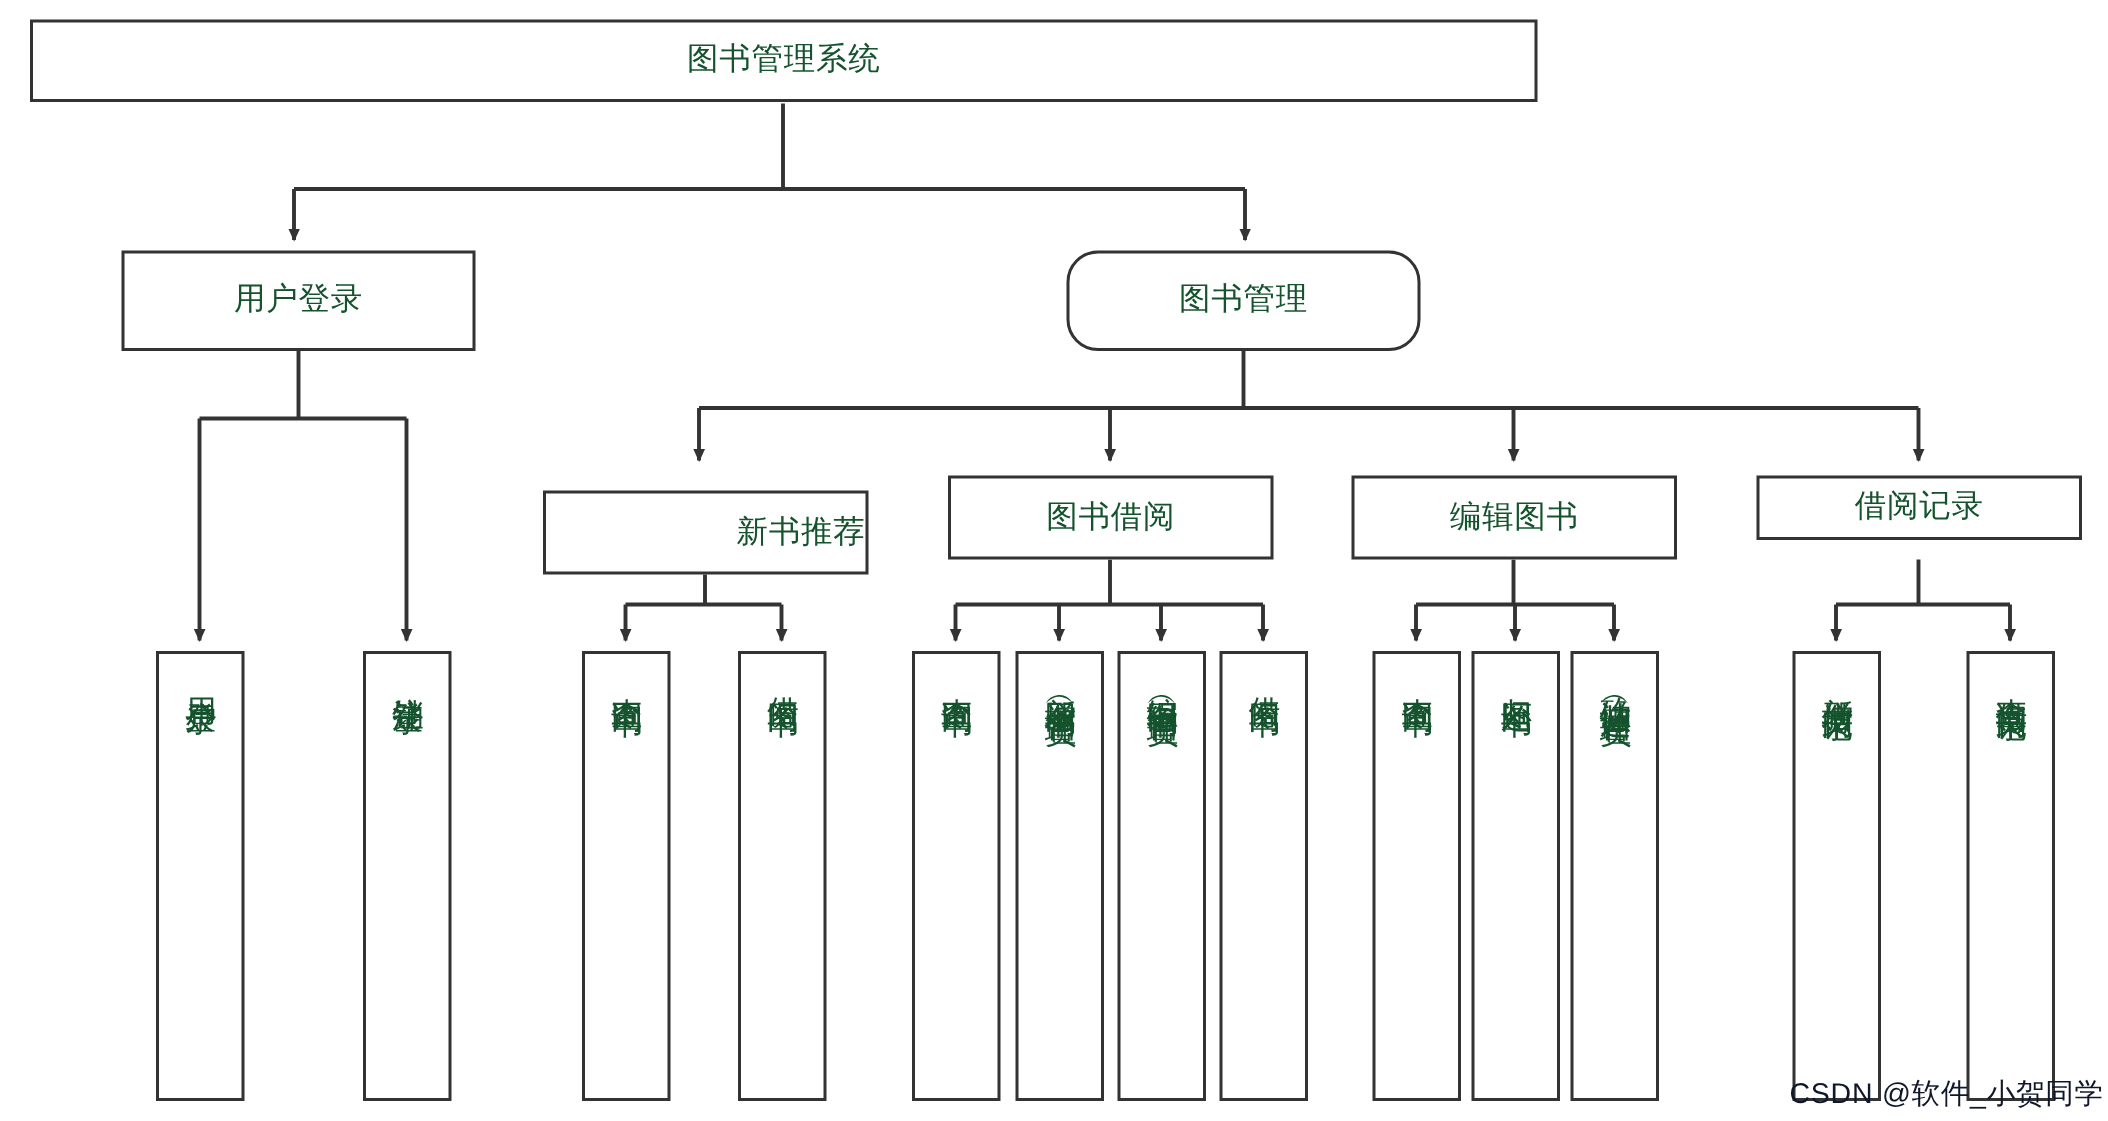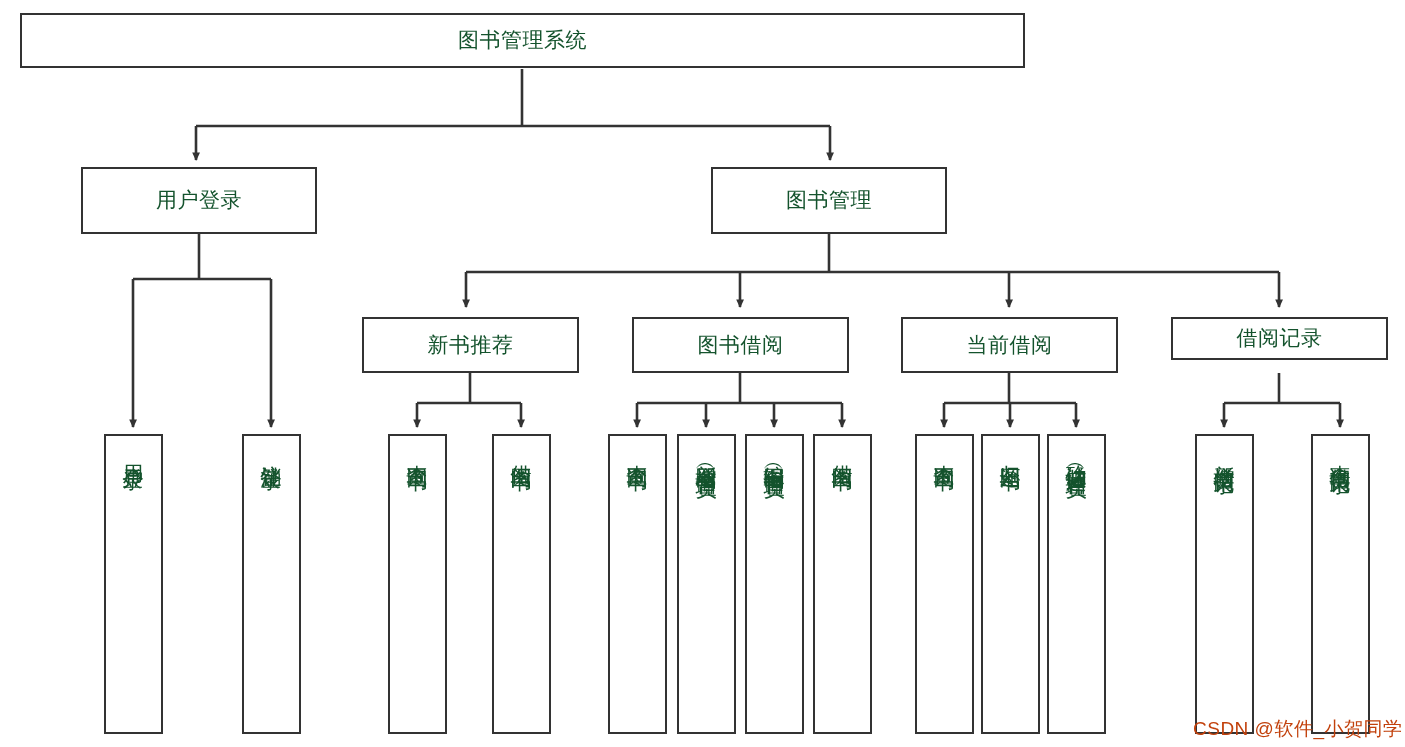--- a/index.html
+++ b/index.html
@@ -53,21 +53,21 @@
   }
   .node.vertical .node-label {
     writing-mode: vertical-rl;
     text-orientation: upright;
     font-size: 21px;
     letter-spacing: 2px;
     line-height: 1;
   }
   .watermark {
     position: absolute;
-    color: #c2410c;
+    color: #0f172a;
     font-size: 19px;
     letter-spacing: 0.5px;
     white-space: nowrap;
     user-select: none;
   }
 </style>
 </head>
 <body>
 
 <div id="diagram-root">
@@ -123,34 +123,34 @@
   </svg>
 
   <div class="node horizontal" style="left:20px; top:13px; width:1005px; height:55px;">
     <span class="node-label">图书管理系统</span>
   </div>
 
   <div class="node horizontal" style="left:81px; top:167px; width:236px; height:67px;">
     <span class="node-label">用户登录</span>
   </div>
 
-  <div class="node horizontal" style="left:711px; top:167px; width:236px; height:67px;">
+  <div class="node horizontal" style="left:711px; top:167px; width:236px; height:67px;border-radius:21px;">
     <span class="node-label">图书管理</span>
   </div>
 
-  <div class="node horizontal" style="left:362px; top:317px; width:217px; height:56px;">
+  <div class="node horizontal" style="left:362px; top:327px; width:217px; height:56px;justify-content:flex-end;">
     <span class="node-label">新书推荐</span>
   </div>
 
   <div class="node horizontal" style="left:632px; top:317px; width:217px; height:56px;justify-content:center;">
     <span class="node-label">图书借阅</span>
   </div>
 
   <div class="node horizontal" style="left:901px; top:317px; width:217px; height:56px;">
-    <span class="node-label">当前借阅</span>
+    <span class="node-label">编辑图书</span>
   </div>
 
   <div class="node horizontal" style="left:1171px; top:317px; width:217px; height:43px;">
     <span class="node-label">借阅记录</span>
   </div>
 
   <div class="node vertical" style="left:104px; top:434px; width:59px; height:300px;">
     <span class="node-label">用户登录</span>
   </div>
 

